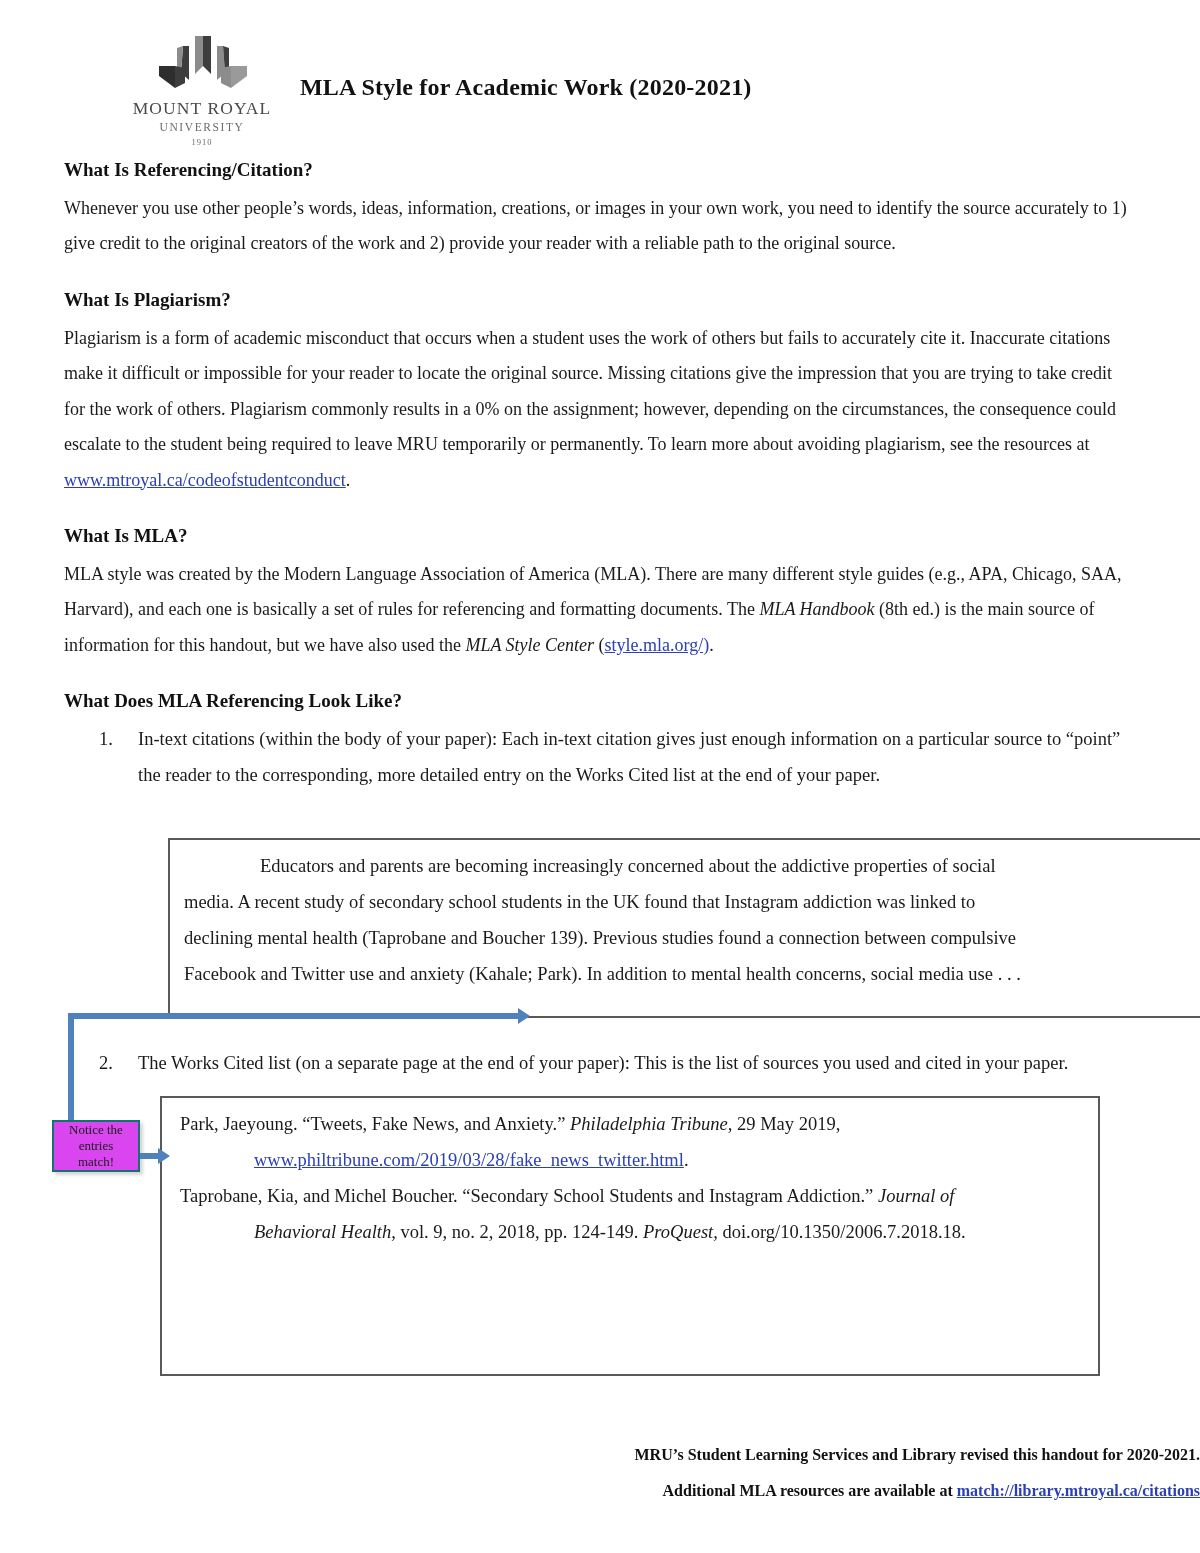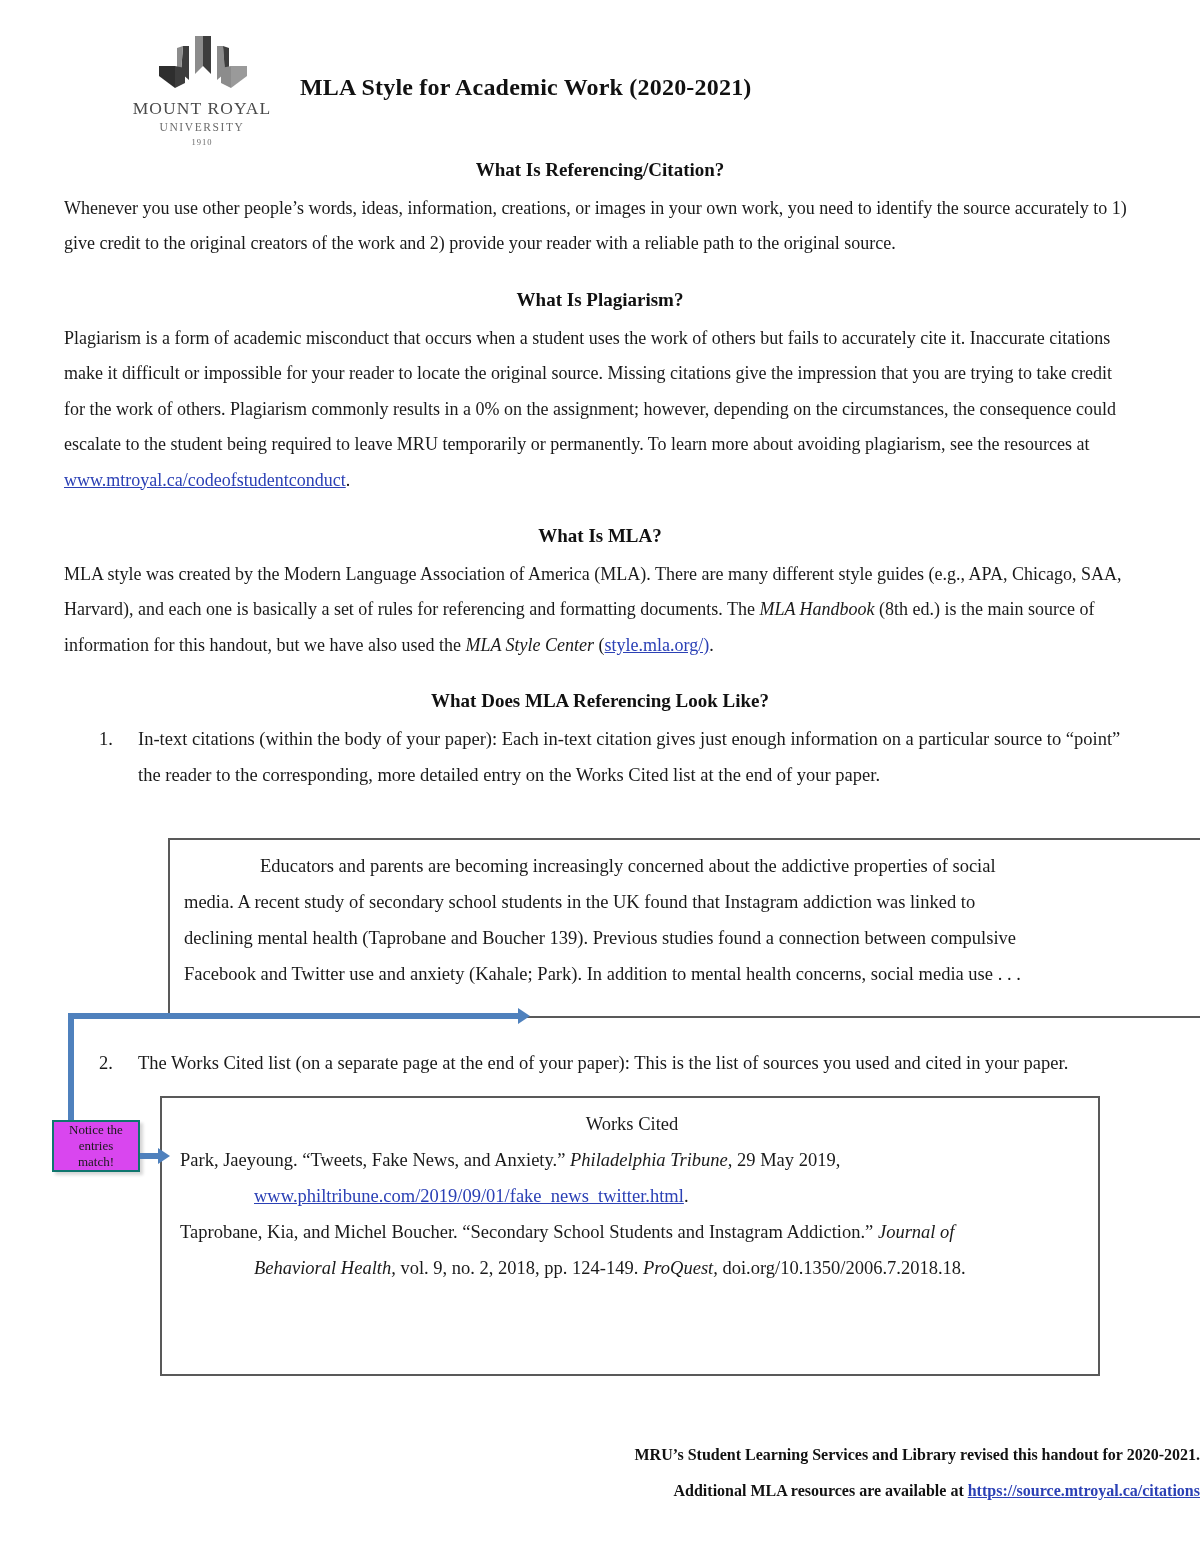--- a/index.html
+++ b/index.html
@@ -92,21 +92,20 @@
     left: 64px;
     top: 158px;
     width: 1072px;
   }
   h2.section-head {
     font-size: 19px;
     font-weight: bold;
     margin: 0 0 9px 0;
     line-height: 1.25;
     color: #111;
-    text-align: center;
   }
   p.para {
     font-size: 18px;
     line-height: 35.5px;
     margin: 0;
     color: #1a1a1a;
     text-align: left;
   }
   .block {
     margin-bottom: 26px;
@@ -334,25 +333,24 @@
     <ol class="parts">
       <li>
         <span class="num">2.</span>
         <span>The Works Cited list (on a separate page at the end of your paper):  This is the list of sources you used and cited in your paper.</span>
       </li>
     </ol>
   </div>
 
   <div class="example-box" id="works-box">
     <div class="inner">
-      <p class="wc-title">Works Cited</p>
 
 
       <p class="hang"><span>Park, Jaeyoung. “Tweets, Fake News, and Anxiety.” </span><span class="ital">Philadelphia Tribune,</span><span> 29 May 2019,</span></p>
-      <p class="hang2"><a class="link" href="#">www.philtribune.com/2019/09/01/fake_news_twitter.html</a><span>.</span></p>
+      <p class="hang2"><a class="link" href="#">www.philtribune.com/2019/03/28/fake_news_twitter.html</a><span>.</span></p>
 
       <p class="hang"><span>Taprobane, Kia, and Michel Boucher. “Secondary School Students and Instagram Addiction.” </span><span class="ital">Journal of</span></p>
       <p class="hang2"><span class="ital">Behavioral Health,</span><span> vol. 9, no. 2, 2018, pp. 124-149. </span><span class="ital">ProQuest,</span><span> doi.org/10.1350/2006.7.2018.18.</span></p>
     </div>
   </div>
 
   <div class="conn" id="conn-horiz"></div>
   <div class="conn" id="conn-vert"></div>
   <div id="arrow-up"></div>
 
@@ -362,16 +360,16 @@
       <span>entries</span><br>
       <span>match!</span>
     </div>
   </div>
 
   <div class="conn" id="conn-stub"></div>
   <div id="arrow-right"></div>
 
   <div class="footer">
     <p>MRU’s Student Learning Services and Library revised this handout for 2020-2021.</p>
-    <p><span>Additional MLA resources are available at </span><a class="link" href="#">https://source.mtroyal.ca/citations</a></p>
+    <p><span>Additional MLA resources are available at </span><a class="link" href="#">match://library.mtroyal.ca/citations</a></p>
   </div>
 
 </div>
 
 </body></html>

